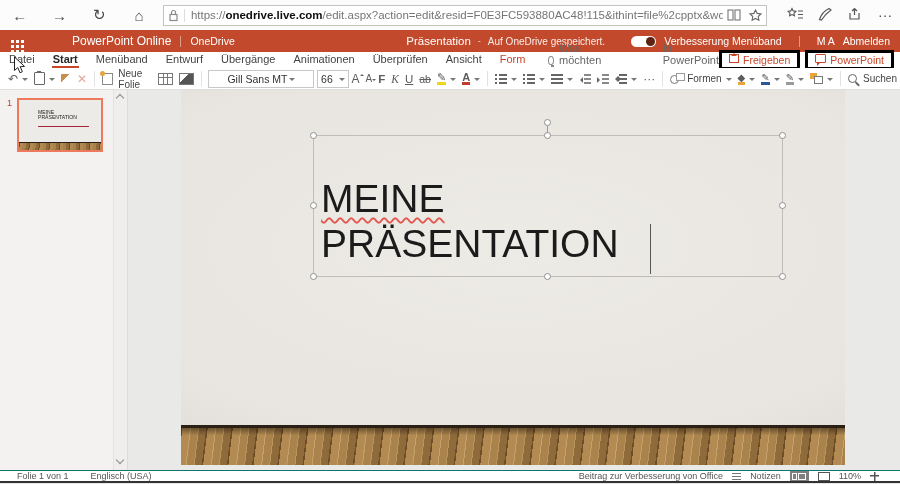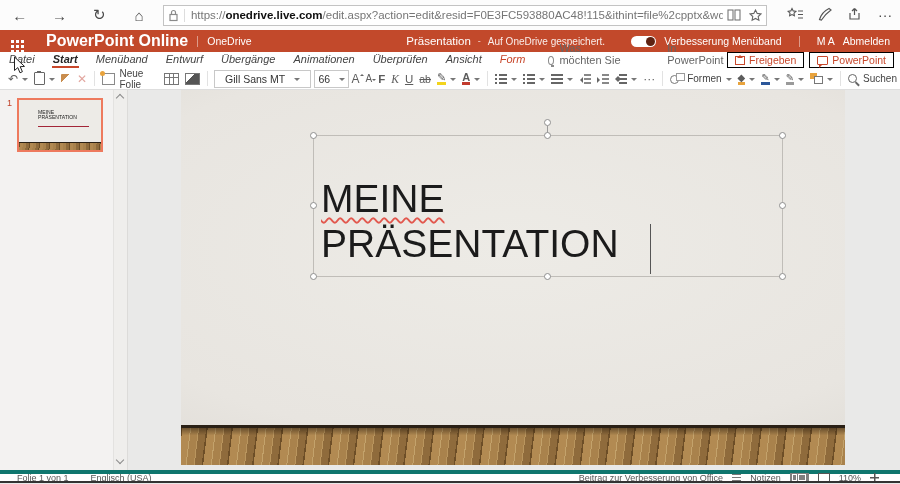--- a/index.html
+++ b/index.html
@@ -11,60 +11,60 @@
   .urlbar{width:604px;height:21px;border:1px solid #c3c3c3;background:#fff;display:flex;align-items:center;margin-left:4px;padding:0 4px;box-sizing:border-box;}
   .urlbar svg{flex:none;}
   .usep{width:1px;height:13px;background:#ddd;margin:0 6px 0 5px;}
   .url{font-size:11.5px;color:#767676;white-space:nowrap;overflow:hidden;flex:1;}
   .url .host{color:#0f0f0f;font-weight:bold;}
   .uicons{display:flex;gap:8px;margin-left:4px;}
   
   .pphdr{position:absolute;top:30px;left:0;width:900px;height:22px;background:#c2492b;color:#fff;display:flex;align-items:center;font-size:11px;}
   .waffle-wrap{width:34px;display:flex;justify-content:center;}
   .waffle{width:3px;height:3px;background:#fff;box-shadow:5px 0 #fff,10px 0 #fff,0 5px #fff,5px 5px #fff,10px 5px #fff,0 10px #fff,5px 10px #fff,10px 10px #fff;margin-right:10px;}
-  .appname{font-size:16px;font-weight:bold;margin-left:12px;}
+  .appname{font-size:12px;font-weight:normal;margin-left:38px;}
   .hsep{width:1px;height:11px;background:rgba(255,255,255,.45);margin:0 9px;}
   .svc{font-size:10.5px;}
   .hcenter{position:absolute;left:50%;transform:translateX(-22%);display:flex;align-items:center;gap:7px;}
   .doct{font-size:11.5px;}
   .dsh{font-size:9px;color:rgba(255,255,255,.8);}
   .saved{font-size:10px;color:rgba(255,255,255,.9);}
   .hright{margin-left:auto;display:flex;align-items:center;gap:8px;padding-right:10px;font-size:10.5px;}
   .toggle{width:25px;height:11px;border-radius:6px;background:#fff;position:relative;display:inline-block;}
   .toggle .knob{position:absolute;right:1px;top:1px;width:9px;height:9px;border-radius:50%;background:#5e2212;}
   
   .tabs{position:absolute;top:52px;left:0;width:900px;height:16px;background:#fff;display:flex;align-items:center;font-size:11px;color:#444;}
-  .tab{padding:0 9px;height:16px;line-height:15px;position:relative;font-style:italic;}
+  .tab{padding:0 9px;height:16px;line-height:15px;position:relative;}
   .tab.active{font-weight:bold;color:#262626;}
   .tab.active::after{content:"";position:absolute;left:8px;right:8px;bottom:0;height:2px;background:#c8472b;}
   .tab.ctx{color:#c8472b;}
   .tellme{display:flex;align-items:center;gap:5px;color:#666;margin-left:14px;}
   .ic-bulb{width:7px;height:7px;border:1px solid #8a8a8a;border-radius:50%;position:relative;display:inline-block;}
   .ic-bulb::after{content:"";position:absolute;left:1.5px;bottom:-3px;width:3px;height:2px;background:#8a8a8a;}
   .openapp{color:#666;margin-left:46px;}
   .tabbtns{margin-left:auto;display:flex;gap:5px;padding-right:6px;}
-  .rbtn{display:flex;align-items:center;gap:4px;border:1px solid #000000;background:#fff;color:#c8472b;font-size:10.5px;padding:1px 7px;box-shadow:0 1px 1px rgba(0,0,0,.05);}
+  .rbtn{display:flex;align-items:flex-start;gap:4px;border:3px solid #000000;background:#fff;color:#c8472b;font-size:10.5px;padding:1px 7px;box-shadow:0 1px 1px rgba(0,0,0,.05);}
   .ic-share-s{width:8px;height:7px;border:1px solid #c8472b;position:relative;display:inline-block;}
   .ic-share-s::after{content:"";position:absolute;top:-5px;left:1px;border:3px solid transparent;border-bottom-color:#c8472b;}
   .ic-comment{width:9px;height:7px;border:1px solid #c8472b;border-radius:1px;position:relative;display:inline-block;}
   .ic-comment::after{content:"";position:absolute;left:1px;bottom:-4px;border:2px solid transparent;border-top-color:#c8472b;border-left-color:#c8472b;}
   
   .tools{position:absolute;top:68px;left:0;width:900px;height:22px;background:#fff;border-bottom:1px solid #dedede;display:flex;align-items:center;padding-left:5px;box-sizing:border-box;color:#5c5c5c;}
   .tbtn{display:flex;align-items:center;padding:0 3px;height:18px;font-size:12px;gap:2px;}
   .dd::after{content:"";border:3px solid transparent;border-top-color:#777;margin-left:2px;transform:translateY(2px);}
   .tsep{width:1px;height:15px;background:#e2e2e2;margin:0 4px;flex:none;}
   .dis{color:#e2a69f;}
   .ic-clip{width:9px;height:11px;border:1px solid #666;border-radius:1px;position:relative;display:inline-block;}
   .ic-clip::before{content:"";position:absolute;top:-2px;left:2px;width:4px;height:2px;background:#666;}
   .ic-brush{width:10px;height:10px;background:linear-gradient(135deg,#c98d4e 0 45%,transparent 45%);display:inline-block;border-radius:1px;}
   .ic-newslide{width:13px;height:10px;border:1px solid #8a8a8a;background:#fff;position:relative;display:inline-block;margin-right:3px;}
   .ic-newslide::after{content:"";position:absolute;left:-3px;top:-3px;width:5px;height:5px;background:#e8a33d;border-radius:50%;}
   .ic-table{width:13px;height:10px;border:1px solid #777;display:inline-block;background:linear-gradient(#777,#777) 0 3px/100% 1px no-repeat,linear-gradient(#777,#777) 4px 0/1px 100% no-repeat,linear-gradient(#777,#777) 8px 0/1px 100% no-repeat;}
   .ic-img{width:13px;height:10px;border:1px solid #777;display:inline-block;background:linear-gradient(135deg,#fff 35%,#555 35%);}
-  .fontbox{width:92px;height:16px;border:1px solid #c8c8c8;font-size:10.5px;display:flex;align-items:center;padding:0 10px;justify-content:space-between;color:#333;margin-left:2px;}
+  .fontbox{width:92px;height:16px;border:1px solid #c8c8c8;font-size:10.5px;display:flex;align-items:center;padding:0 18px;justify-content:space-between;color:#333;margin-left:2px;}
   .sizebox{width:32px;height:16px;border:1px solid #c8c8c8;font-size:10.5px;display:flex;align-items:center;padding:0 3px;justify-content:space-between;color:#333;margin-left:3px;}
   .cbx::after{content:"";border:3px solid transparent;border-top-color:#777;transform:translateY(2px);}
   .Agrow{position:relative;font-size:12px;}
   .Agrow::after{content:"";position:absolute;top:0;right:-4px;border:2.5px solid transparent;border-bottom-color:#666;}
   .Ashrink{position:relative;font-size:10px;}
   .Ashrink::after{content:"";position:absolute;bottom:1px;right:-4px;border:2.5px solid transparent;border-top-color:#666;}
   .bF{font-weight:bold;font-size:11.5px;}
   .kI{font-style:italic;font-size:11.5px;font-family:"Liberation Serif",serif;}
   .uU{text-decoration:underline;font-size:11.5px;}
   .sAB{text-decoration:line-through;font-size:10.5px;}
@@ -116,21 +116,21 @@
   .h-rot::after{content:"";position:absolute;left:2px;top:6px;width:1px;height:8px;background:#9a9a9a;}
   .title{position:absolute;left:7px;top:40px;font-size:39px;line-height:45px;color:#1b1b1b;letter-spacing:0;}
   .title span{display:block;white-space:nowrap;}
   .wavy1{text-decoration:underline;text-decoration-style:wavy;text-decoration-color:#e2584e;text-decoration-thickness:1.5px;text-underline-offset:5px;}
   .caret{position:absolute;left:336px;top:88px;width:1px;height:50px;background:#555;}
   
   .subbox{position:absolute;left:132px;top:193px;width:466px;height:52px;border:1px solid #c9c6c1;border-top:3px solid #a32638;box-sizing:border-box;font-size:12.5px;letter-spacing:.3px;color:#3c3c3c;padding:6px 0 0 7px;}
   .wavy2{text-decoration:underline;text-decoration-style:wavy;text-decoration-color:#e2584e;text-decoration-thickness:1px;text-underline-offset:2px;}
   .wood{position:absolute;left:0;right:0;bottom:0;height:40px;border-top:3px solid #2a2015;box-sizing:border-box;background:linear-gradient(to bottom,rgba(25,16,6,.45) 0,rgba(25,16,6,0) 20%),repeating-linear-gradient(97deg,#6d4e27 0 1.5px,#b28a52 1.5px 9px,#c3a26b 9px 10px,#a9824c 10px 17px,#b9955e 17px 18px,#8f6b3c 18px 25px);}
   
-  .status{position:absolute;top:470px;left:0;width:900px;height:11px;background:#fff;border-top:4px solid #0f766e;display:flex;align-items:center;font-size:9px;color:#555;box-sizing:border-box;}
+  .status{position:absolute;top:470px;left:0;width:900px;height:11px;background:#fff;border-top:1px solid #0f766e;display:flex;align-items:center;font-size:9px;color:#555;box-sizing:border-box;}
   .status .lft{display:flex;gap:22px;padding-left:17px;}
   .status .rgt{margin-left:auto;display:flex;align-items:center;gap:9px;padding-right:21px;}
   .ic-notes{width:9px;height:7px;display:inline-block;background:repeating-linear-gradient(to bottom,#777 0 1px,transparent 1px 3px);}
   .vbtn{width:19px;height:10px;background:#7f7f7f;display:flex;align-items:center;justify-content:center;gap:1px;}
   .vbtn i{display:block;width:3px;height:5px;border:1px solid #fff;}
   .vbtn i+i{width:6px;}
   .ic-mon{width:10px;height:7px;border:1px solid #555;position:relative;display:inline-block;}
   .ic-mon::after{content:"";position:absolute;bottom:-2px;left:3px;width:3px;height:2px;background:#555;}
   .ic-fit{width:9px;height:9px;display:inline-block;background:linear-gradient(#555,#555) center/1.5px 100% no-repeat,linear-gradient(#555,#555) center/100% 1.5px no-repeat;}
   .winedge{position:absolute;top:481px;left:0;width:900px;height:2px;background:#333;}

